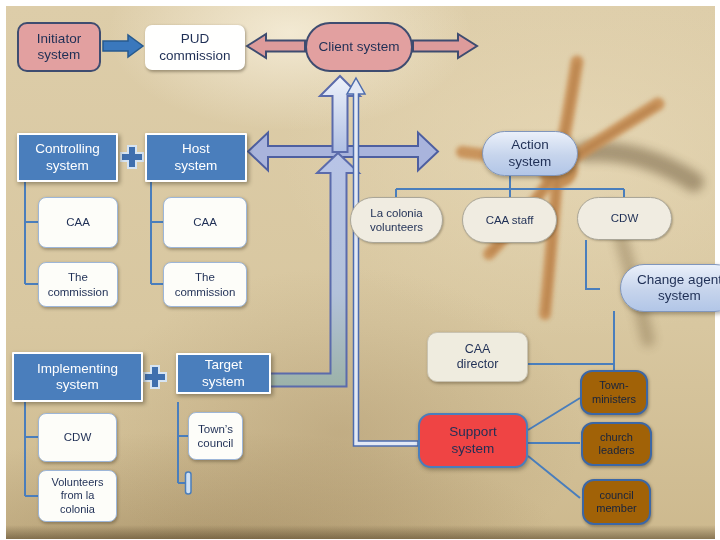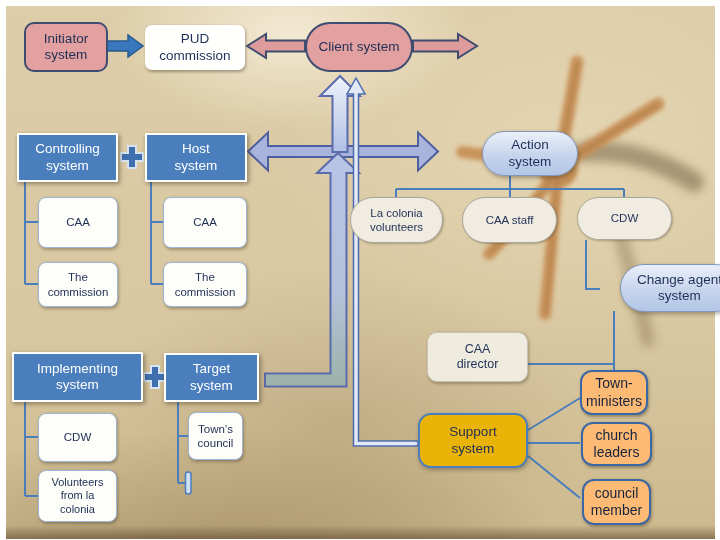--- a/index.html
+++ b/index.html
@@ -16,31 +16,31 @@
       background:linear-gradient(180deg, rgba(80,63,36,0), rgba(80,63,36,.55));}
   svg.layer{position:absolute;left:0;top:0;pointer-events:none;}
   .bx{position:absolute;display:flex;align-items:center;justify-content:center;
       text-align:center;white-space:pre-line;box-sizing:border-box;
       color:#1f2f55;line-height:1.22;font-size:13.5px;border-radius:25px;}
   .sysblue{background:#4a7ebc;border:2.5px solid #ffffff;border-radius:1px;color:#ffffff;
       box-shadow:1.5px 2px 4px rgba(60,50,30,.45);}
   .child{background:#fdfdf9;border:1.5px solid #9db6d8;border-radius:8px;font-size:11.5px;
       box-shadow:1px 1.5px 3px rgba(60,50,30,.35);}
   .pinkbox{background:#e2a0a0;border:2px solid #3e4c70;}
-  .pinkround{border-radius:10px;margin-left:7px;}
+  .pinkround{border-radius:10px;}
   .whitebox{background:#fffffe;border-radius:7px;box-shadow:1px 1.5px 3px rgba(60,50,30,.4);}
   .beige{background:#f0ece1;border:1px solid #aaa698;font-size:11.5px;
       box-shadow:1px 1px 2px rgba(60,50,30,.3);}
   .grad{background:linear-gradient(180deg,#eaf0fa 0%,#c6d4ec 55%,#b2c6e7 100%);
       border:1.5px solid #8096bc;box-shadow:1px 2px 4px rgba(60,50,30,.4);margin-left:20px;}
   .director{background:#efecdf;border:1px solid #c9c3b2;border-radius:10px;font-size:12.5px;
       box-shadow:1px 1.5px 3px rgba(60,50,30,.35);}
-  .supportbox{background:#eab308;border:2px solid #4a7ebc;border-radius:13px;
+  .supportbox{background:#ef4444;border:2px solid #4a7ebc;border-radius:13px;
       box-shadow:1px 2px 4px rgba(60,50,30,.4);}
-  .smallblue{background:#fdba74;border:2px solid #3c67a5;border-radius:12px;font-size:14px;
+  .smallblue{background:#a16207;border:2px solid #3c67a5;border-radius:12px;font-size:11px;
       color:#16233f;box-shadow:1px 1.5px 3px rgba(60,50,30,.4);}
 </style>
 </head>
 <body>
 
 <div class="stage">
   <div class="sand"></div>
 
   <svg class="layer" width="720" height="540">
     <defs>
@@ -136,21 +136,21 @@
 volunteers</div>
   <div class="bx beige" style="left:462px;top:197px;width:95px;height:46px">CAA staff</div>
   <div class="bx beige" style="left:577px;top:197px;width:95px;height:43px">CDW</div>
   <div class="bx grad" style="left:600px;top:264px;width:119px;height:48px">Change agent
 system</div>
   <div class="bx director" style="left:427px;top:332px;width:101px;height:50px">CAA
 director</div>
 
   <div class="bx sysblue" style="left:12px;top:352px;width:131px;height:50px">Implementing
 system</div>
-  <div class="bx sysblue" style="left:164px;top:353px;width:95px;height:49px">Target
+  <div class="bx sysblue" style="left:176px;top:353px;width:95px;height:41px">Target
 system</div>
   <div class="bx child" style="left:38px;top:413px;width:79px;height:49px">CDW</div>
   <div class="bx child" style="left:38px;top:470px;width:79px;height:52px;font-size:11px">Volunteers
 from la
 colonia</div>
   <div class="bx child" style="left:188px;top:412px;width:55px;height:48px">Town’s
 council</div>
 
   <div class="bx supportbox" style="left:418px;top:413px;width:110px;height:55px">Support
 system</div>

